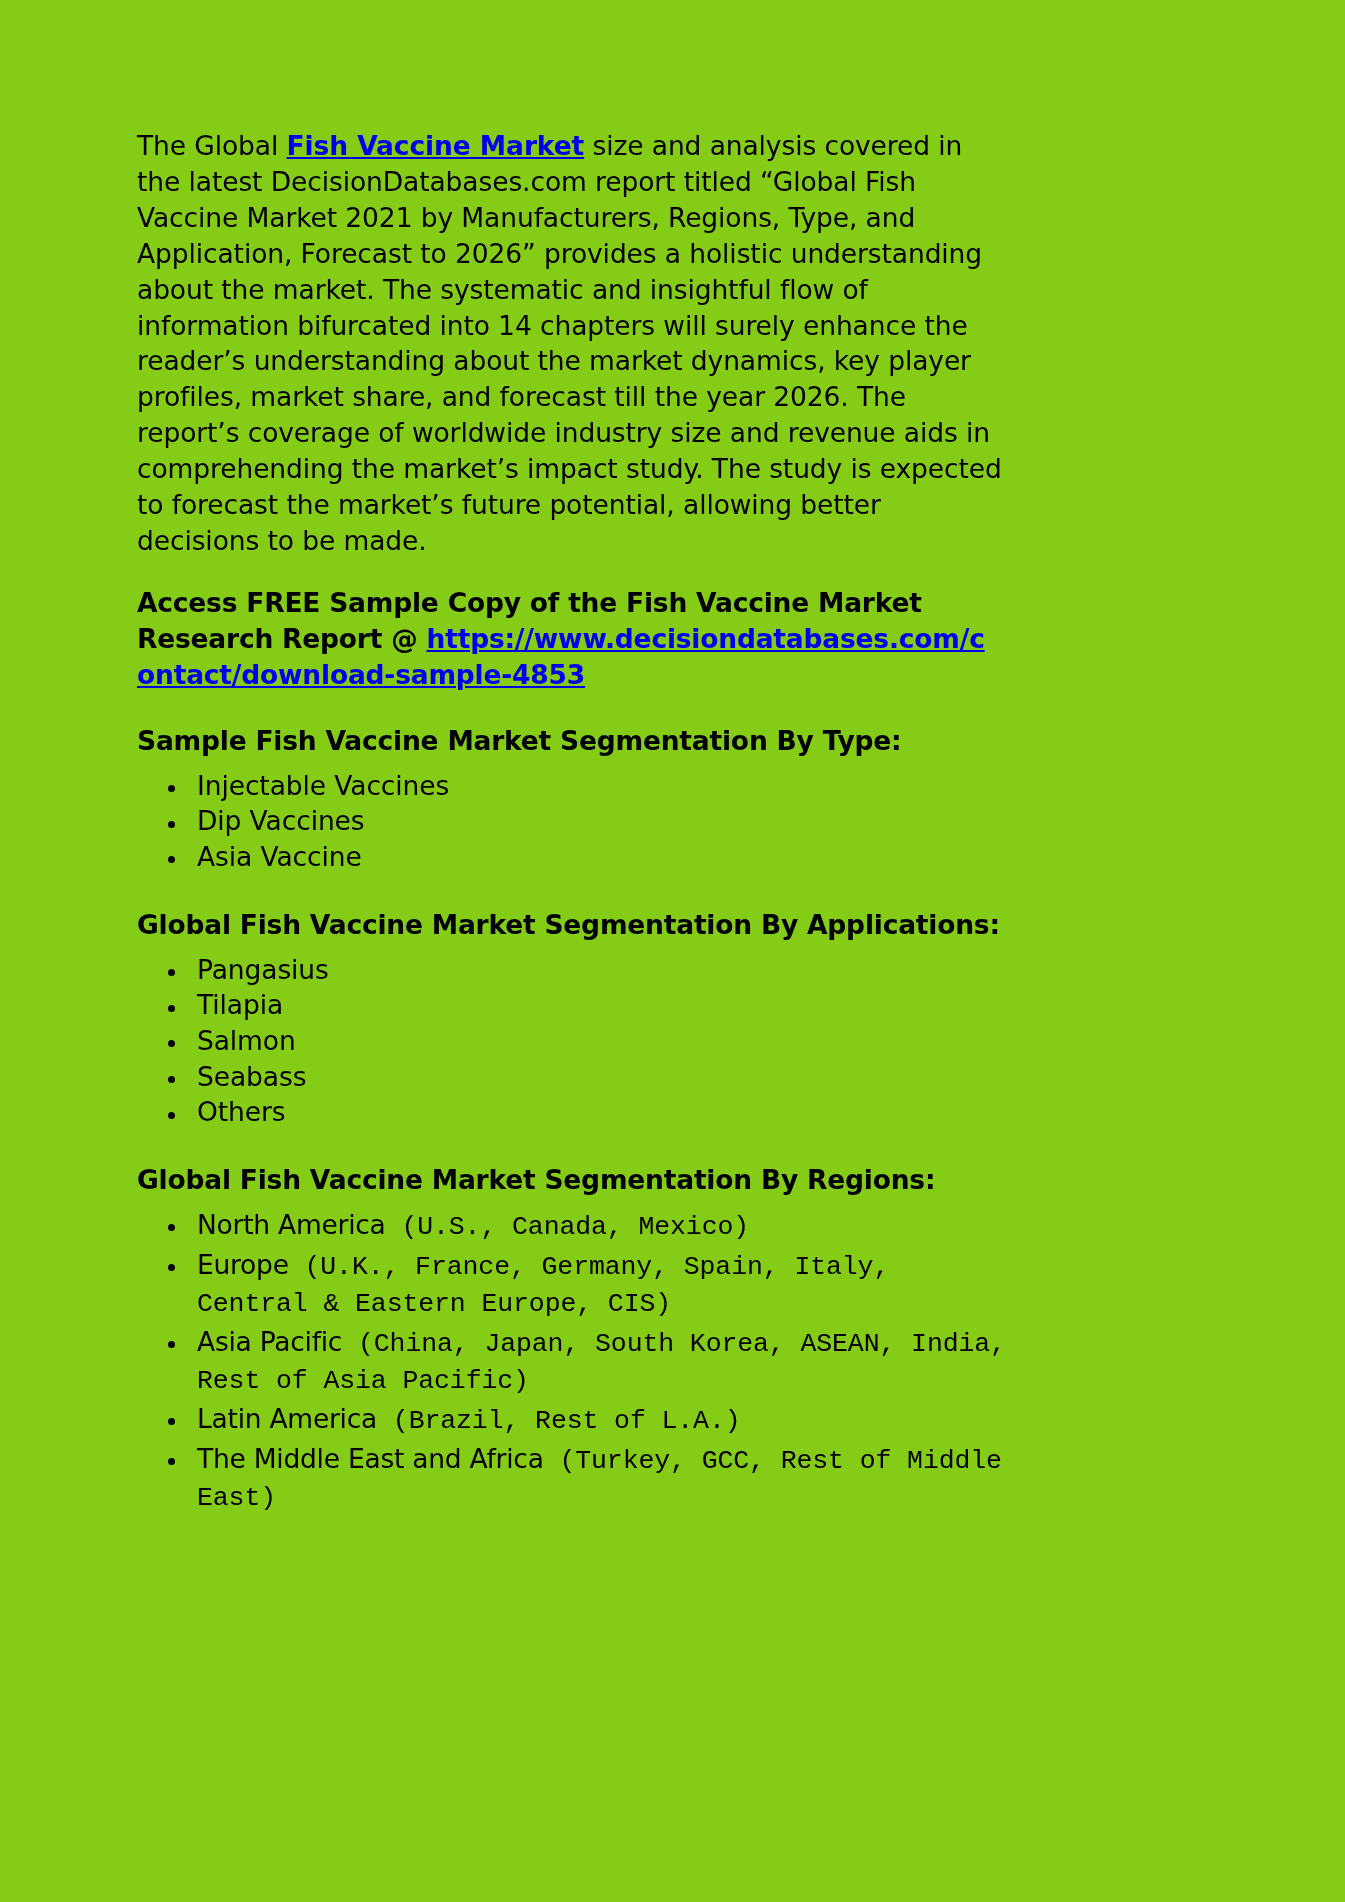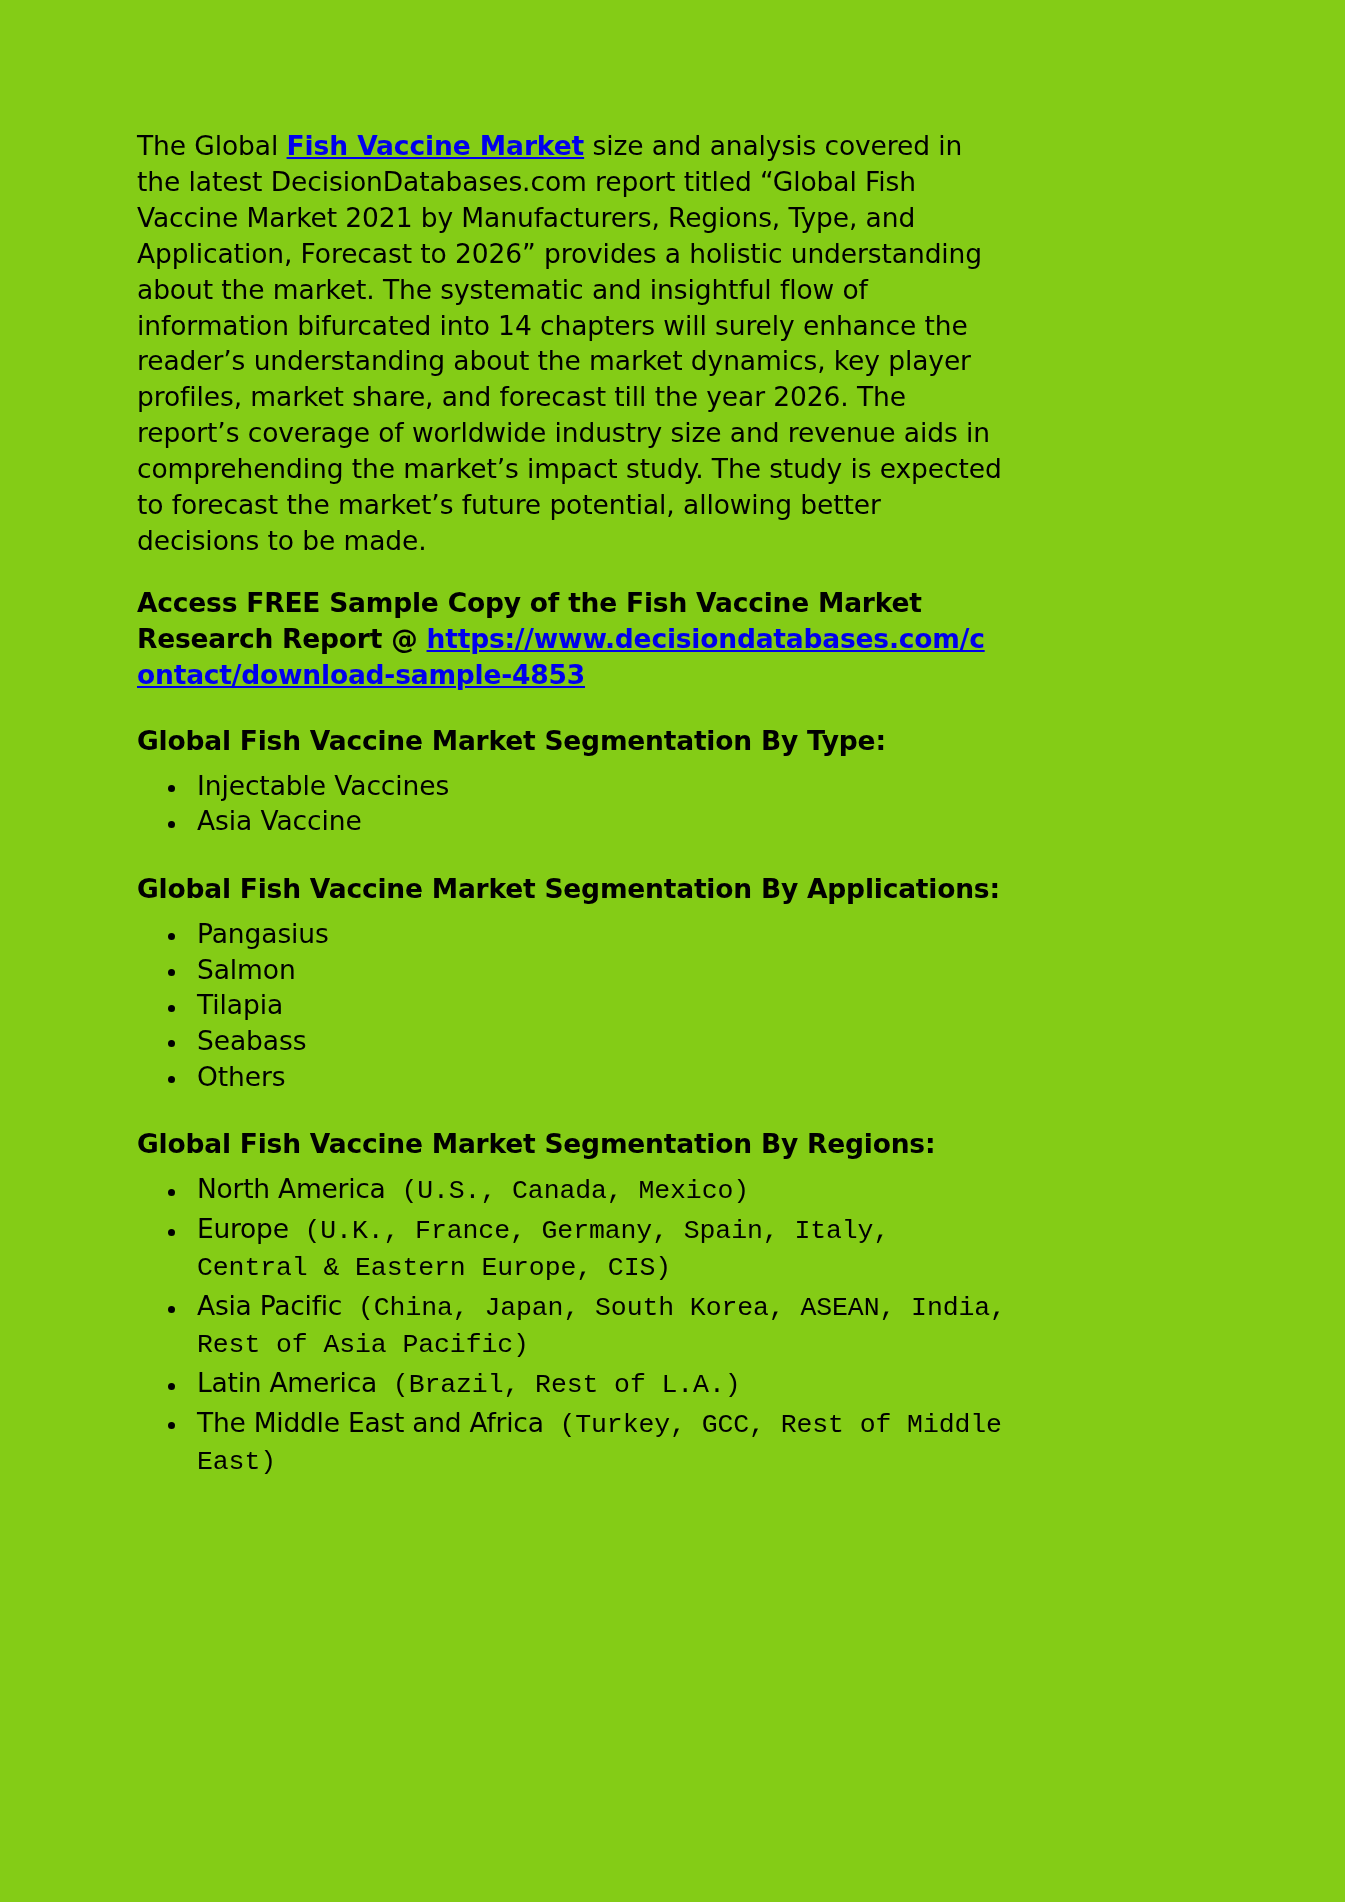--- a/index.html
+++ b/index.html
@@ -104,40 +104,43 @@
 </head>
 <body>
 
 <div class="page">
   <div class="doc-body">
 
     <p class="para para-intro"><span>The Global </span><a class="inline-link" href="#">Fish Vaccine Market</a><span> size and analysis covered in the latest DecisionDatabases.com report titled “Global Fish Vaccine Market 2021 by Manufacturers, Regions, Type, and Application, Forecast to 2026” provides a holistic understanding about the market. The systematic and insightful flow of information bifurcated into 14 chapters will surely enhance the reader’s understanding about the market dynamics, key player profiles, market share, and forecast till the year 2026. The report’s coverage of worldwide industry size and revenue aids in comprehending the market’s impact study. The study is expected to forecast the market’s future potential, allowing better decisions to be made.</span></p>
 
     <p class="access-block"><span>Access FREE Sample Copy of the Fish Vaccine Market Research Report @ </span><a class="url-link" href="#">https://www.decisiondatabases.com/contact/download-sample-4853</a></p>
 
-    <h2 class="section-heading">Global Fish Vaccine Market Segmentation By Type:</h2>
+    <h2 class="section-heading">Sample Fish Vaccine Market Segmentation By Type:</h2>
     <ul class="bullet-list">
       <li>
         <span class="bullet-dot"></span><span>Injectable Vaccines</span>
+      </li>
+      <li>
+        <span class="bullet-dot"></span><span>Dip Vaccines</span>
       </li>
       <li>
         <span class="bullet-dot"></span><span>Asia Vaccine</span>
       </li>
     </ul>
 
     <h2 class="section-heading">Global Fish Vaccine Market Segmentation By Applications:</h2>
     <ul class="bullet-list">
       <li>
         <span class="bullet-dot"></span><span>Pangasius</span>
       </li>
       <li>
-        <span class="bullet-dot"></span><span>Salmon</span>
+        <span class="bullet-dot"></span><span>Tilapia</span>
       </li>
       <li>
-        <span class="bullet-dot"></span><span>Tilapia</span>
+        <span class="bullet-dot"></span><span>Salmon</span>
       </li>
       <li>
         <span class="bullet-dot"></span><span>Seabass</span>
       </li>
       <li>
         <span class="bullet-dot"></span><span>Others</span>
       </li>
     </ul>
 
     <h2 class="section-heading">Global Fish Vaccine Market Segmentation By Regions:</h2>

